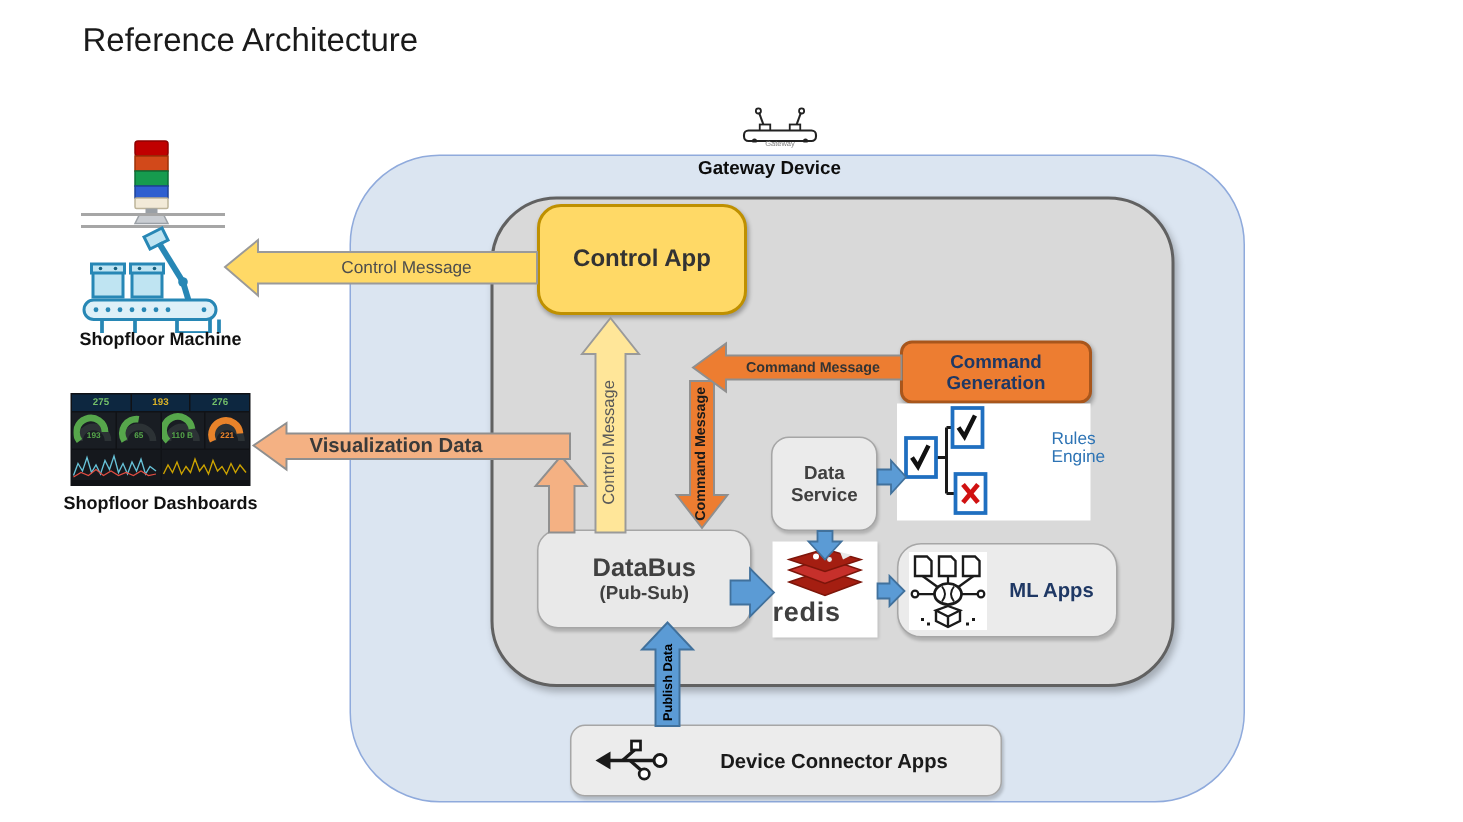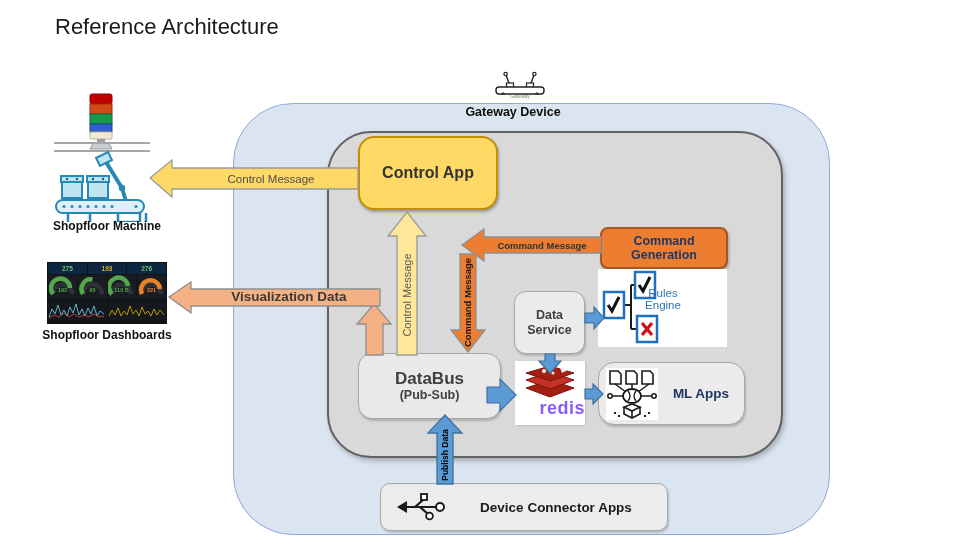--- a/index.html
+++ b/index.html
@@ -22,45 +22,45 @@
   .node{box-sizing:border-box;z-index:3;display:flex;flex-direction:column;
         align-items:center;justify-content:center;text-align:center;}
   .control-app{left:358px;top:136px;width:140px;height:74px;border-radius:16px;
                background:#ffd966;border:2px solid #bf9000;box-shadow:1px 2px 3px rgba(0,0,0,.3);}
   .control-app .t{font-size:16px;font-weight:bold;color:#333;line-height:1.05;}
   .control-app .s{font-size:8px;font-weight:bold;color:#404040;line-height:1.25;width:100px;margin-top:2px;}
   .command-gen{left:600px;top:227px;width:128px;height:42px;border-radius:8px;
                background:#ed7d31;border:2px solid #a8561c;box-shadow:1px 2px 3px rgba(0,0,0,.3);}
   .command-gen .t{font-size:12.5px;font-weight:bold;color:#1f3864;line-height:1.15;width:90px;}
   .rules-box{left:598px;top:269px;width:129px;height:78px;background:#ffffff;z-index:3;}
-  .rules-label{left:631px;top:287px;width:64px;font-size:11.5px;color:#2e74b5;z-index:5;text-align:center;}
+  .rules-label{left:701px;top:287px;width:64px;font-size:11.5px;color:#2e74b5;z-index:5;}
   .data-service{left:514px;top:291px;width:71px;height:63px;border-radius:12px;
                 background:#ebebeb;border:1.5px solid #a6a6a6;box-shadow:1px 2px 2px rgba(0,0,0,.18);}
   .data-service .t{font-size:12.5px;font-weight:bold;color:#404040;line-height:1.2;width:55px;}
   .redis-box{left:515px;top:361px;width:70px;height:64px;background:#ffffff;z-index:3;
              box-shadow:1px 1px 2px rgba(0,0,0,.12);}
-  .redis-word{left:515px;top:399px;width:70px;text-align:right;font-size:18px;font-weight:bold;
-              color:#8b5cf6;letter-spacing:.5px;z-index:5;line-height:1;}
+  .redis-word{left:515px;top:399px;width:70px;text-align:left;font-size:18px;font-weight:bold;
+              color:#404040;letter-spacing:.5px;z-index:5;line-height:1;}
   .ml-box{left:598px;top:362px;width:147px;height:63px;border-radius:16px;
           background:#ebebeb;border:1.5px solid #a6a6a6;box-shadow:1px 2px 2px rgba(0,0,0,.18);
           flex-direction:row;justify-content:space-between;}
   .ml-icon-wrap{width:52px;height:52px;background:#fff;margin-left:7px;flex:0 0 auto;}
   .ml-box .t{flex:1;font-size:13.5px;font-weight:bold;color:#1f3864;text-align:center;}
   .databus{left:358px;top:353px;width:143px;height:66px;border-radius:14px;
            background:#e9e9e9;border:1.5px solid #a6a6a6;box-shadow:1px 2px 2px rgba(0,0,0,.18);}
   .databus .t{font-size:17px;font-weight:bold;color:#404040;line-height:1.1;}
   .databus .s{font-size:12.5px;font-weight:bold;color:#404040;}
   .device-box{left:380px;top:483px;width:288px;height:48px;border-radius:10px;
               background:#ececec;border:1.5px solid #a6a6a6;box-shadow:1px 2px 2px rgba(0,0,0,.18);
               flex-direction:row;justify-content:space-between;}
   .device-box svg{margin-left:14px;flex:0 0 auto;}
   .device-box .t{flex:1;text-align:center;font-size:13.5px;font-weight:bold;color:#1a1a1a;}
   
   .lbl{z-index:6;display:flex;align-items:center;justify-content:center;}
-  .viz-label{left:204px;top:289px;width:170px;height:15px;font-size:13.5px;font-weight:600;color:#3a3a3a;}
+  .viz-label{left:179px;top:289px;width:170px;height:15px;font-size:13.5px;font-weight:600;color:#3a3a3a;}
   .ctrl-h-label{left:196px;top:170px;width:150px;height:17px;font-size:11.5px;color:#4d4d4d;}
   .cmd-h-label{left:486px;top:238px;width:112px;height:14px;font-size:9.5px;font-weight:bold;color:#333;}
   .vert{z-index:6;display:flex;align-items:center;justify-content:center;}
   .vert span{transform:rotate(-90deg);white-space:nowrap;display:block;}
   .ctrl-v-label{left:396px;top:238px;width:22px;height:114px;font-size:11px;color:#595959;}
   .cmd-v-label{left:457px;top:256px;width:22px;height:92px;font-size:9.5px;font-weight:bold;color:#1a1a1a;}
   .pub-label{left:434px;top:426px;width:22px;height:58px;font-size:8.5px;font-weight:bold;color:#000;}
   
   .machine-label{left:48px;top:219px;width:118px;text-align:center;font-size:12px;font-weight:bold;color:#111;}
   .dash-label{left:42px;top:328px;width:130px;text-align:center;font-size:12px;font-weight:bold;color:#111;}

